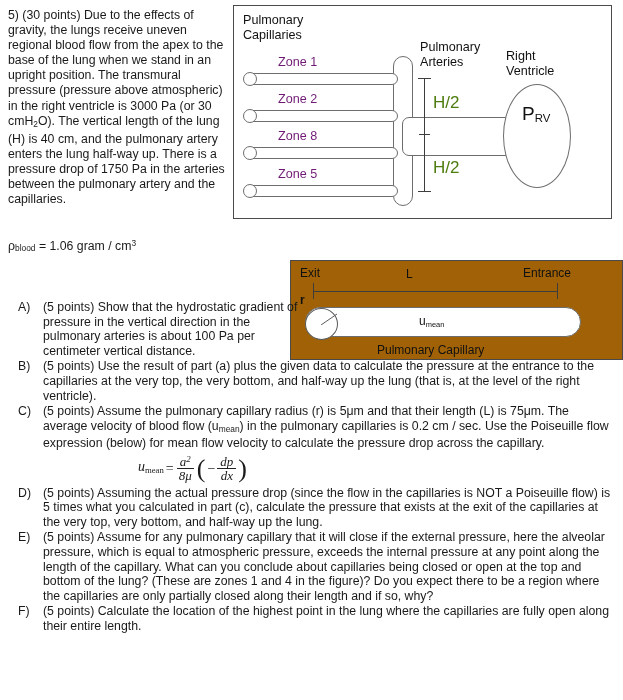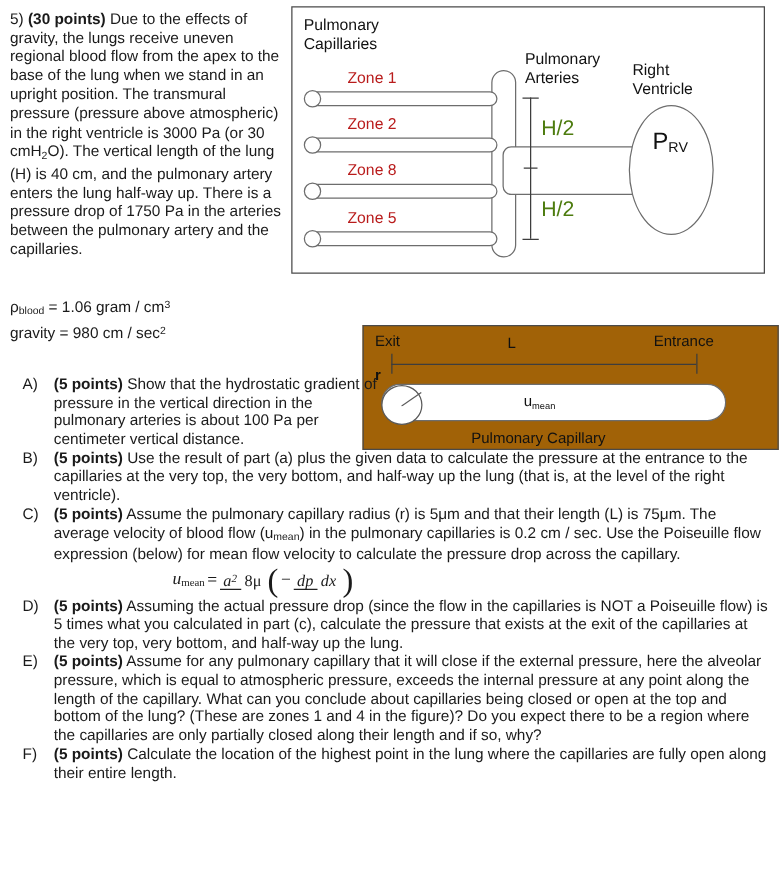--- a/index.html
+++ b/index.html
@@ -24,21 +24,21 @@
   
   .intro {
     position: absolute;
     left: 8px;
     top: 8px;
     width: 222px;
     font-size: 12.3px;
     line-height: 15.1px;
     text-align: left;
   }
-  .b { font-weight: bold; }
+  .b { font-weight: normal; }
   sub { font-size: 0.68em; vertical-align: -0.22em; }
   sup { font-size: 0.68em; vertical-align: 0.42em; }
 
   
   .constants {
     position: absolute;
     left: 8px;
     top: 236px;
     font-size: 12.3px;
     line-height: 15.2px;
@@ -61,21 +61,21 @@
     line-height: 14.6px;
     color: #111;
     white-space: pre;
   }
   .lbl-caps   { left: 9px;  top: 7px; }
   .lbl-arter  { left: 186px; top: 34px; }
   .lbl-rv     { left: 272px; top: 43px; }
   .zone-lbl {
     position: absolute;
     font-size: 12.6px;
-    color: #b91c1c;
+    color: #701a75;
   }
 
   
   .tube {
     position: absolute;
     left: 12px;
     width: 152px;
     height: 12px;
     border: 1px solid #6d6d6d;
     border-radius: 6px;
@@ -269,51 +269,50 @@
     font-family: "Liberation Serif", serif;
     font-size: 14px;
     display: flex;
     align-items: center;
     gap: 2px;
   }
   .eq-u { font-style: italic; }
   .eq-u sub { font-size: 0.62em; vertical-align: -0.25em; font-style: normal; }
   .frac {
     display: inline-flex;
-    flex-direction: row;
+    flex-direction: column;
     align-items: center;
     vertical-align: middle;
     font-size: 13px;
   }
   .frac .num {
     border-bottom: 1px solid #222;
     padding: 0 3px 0px 3px;
     line-height: 1.05;
   }
-  .frac .den { padding: 0 3px; line-height: 1.1; }
+  .frac .den { padding: 0 3px; line-height: 1.1; font-style: italic; }
   .paren {
     font-size: 26px;
     line-height: 0.8;
     font-family: "Liberation Serif", serif;
   }
   .italic-math { font-style: italic; }
 </style>
 </head>
 <body>
 
 <div class="page">
 
   <div class="intro">
     <span>5)</span>
     <span class="b">(<span>30 points</span>)</span><span> Due to the effects of gravity, the lungs receive uneven regional blood flow from the apex to the base of the lung when we stand in an upright position.  The transmural pressure (pressure above atmospheric) in the right ventricle is 3000 Pa (or 30 cmH</span><sub>2</sub><span>O).  The vertical length of the lung (H) is 40 cm, and the pulmonary artery enters the lung half-way up.  There is a pressure drop of 1750 Pa in the arteries between the pulmonary artery and the capillaries.</span>
   </div>
 
   <div class="constants">
     <div><span>ρ</span><sub>blood</sub><span> = 1.06 gram / cm</span><sup>3</sup></div>
-    <div><span>gravity = 980 cm / sec</span><sup>2</sup></div>
   </div>
 
   <div class="fig1">
 
     <div class="lbl lbl-caps">Pulmonary
 Capillaries</div>
     <div class="lbl lbl-arter">Pulmonary
 Arteries</div>
     <div class="lbl lbl-rv">Right
 Ventricle</div>

